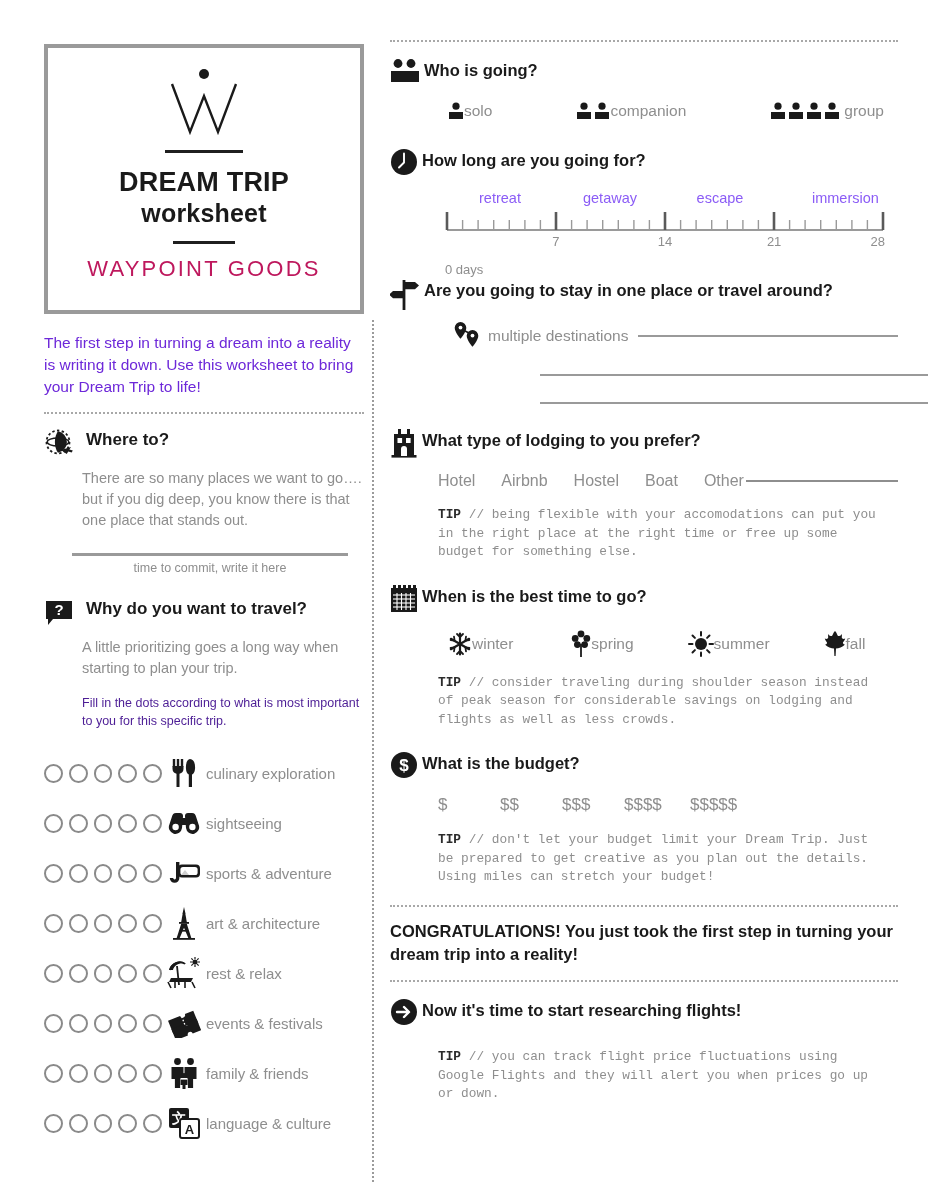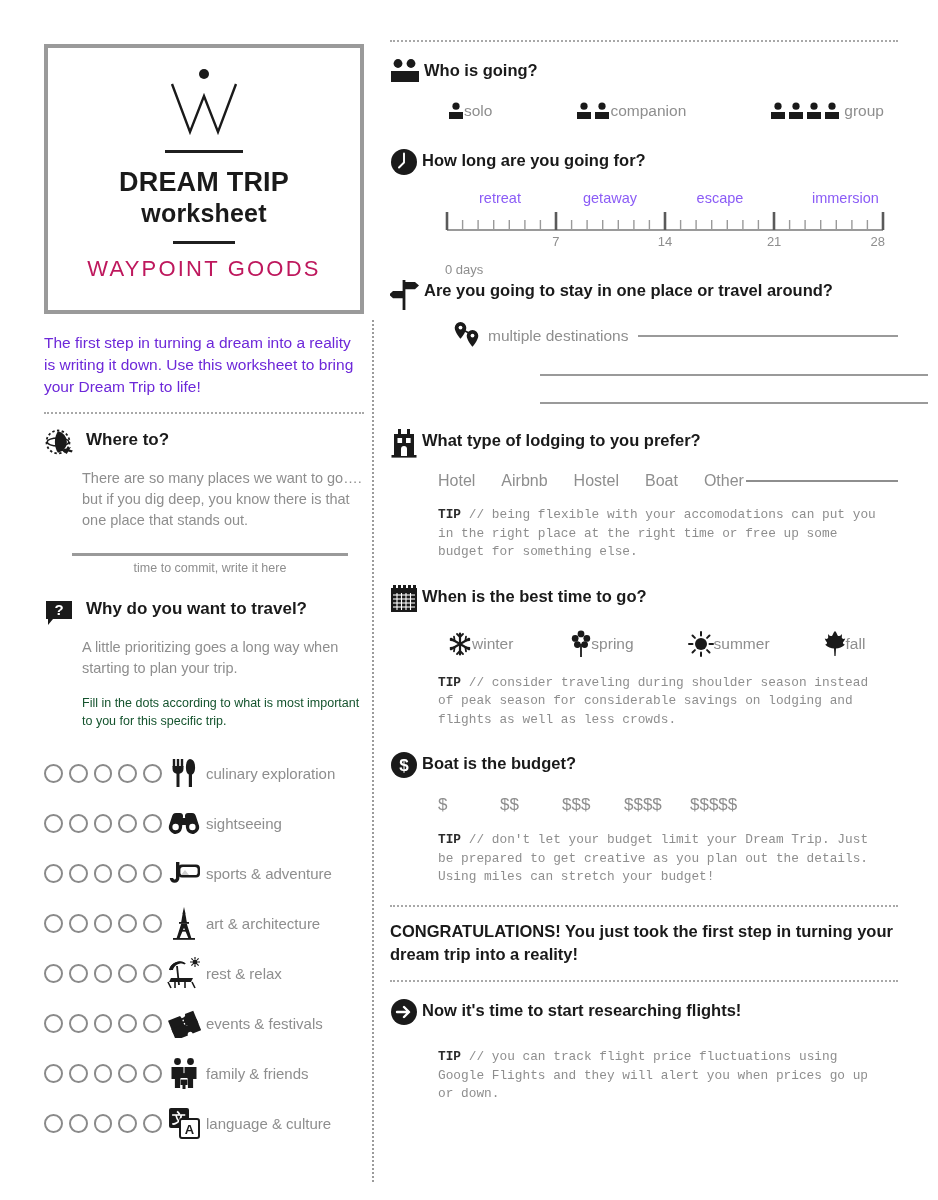--- a/index.html
+++ b/index.html
@@ -53,21 +53,21 @@
 
   .q-row { display: flex; align-items: flex-start; gap: 12px; margin-top: 14px; }
   .q-icon { flex: 0 0 auto; display: flex; align-items: center; justify-content: center; }
   .q-text { font-size: 17px; font-weight: 600; color: #1a1a1a; padding-top: 2px; }
 
   .body-text {
     font-size: 14.5px; line-height: 1.45; color: #8e8e8e;
     margin-left: 38px; margin-top: 10px;
   }
   .small-note {
-    font-size: 12.5px; line-height: 1.4; color: #14532d;
+    font-size: 12.5px; line-height: 1.4; color: #4c1d95;
     margin-left: 38px; margin-top: 16px;
   }
 
   .write-line {
     margin: 22px 0 0 28px; width: 276px; height: 3px; background: #9a9a9a;
   }
   .write-caption {
     margin-left: 28px; width: 276px; text-align: center;
     font-size: 12.5px; color: #8e8e8e; margin-top: 5px;
   }
@@ -633,21 +633,21 @@
     </div>
 
     <div class="rsec mt22">
       <div class="rq-row">
         <span class="rq-icon">
           <svg width="28" height="28" viewBox="0 0 28 28">
             <circle cx="14" cy="14" r="13" fill="#1a1a1a"></circle>
             <text x="14" y="20" font-family="'Liberation Sans',sans-serif" font-size="17" font-weight="700" fill="#ffffff" text-anchor="middle">$</text>
           </svg>
         </span>
-        <span class="rq-text">Boat is the budget?</span>
+        <span class="rq-text">What is the budget?</span>
       </div>
       <div class="budget-row">
         <span class="budget-opt" style="width:62px">$</span>
         <span class="budget-opt" style="width:62px">$$</span>
         <span class="budget-opt" style="width:62px">$$$</span>
         <span class="budget-opt" style="width:66px">$$$$</span>
         <span class="budget-opt">$$$$$</span>
       </div>
       <div class="tip">
         <b>TIP</b>

